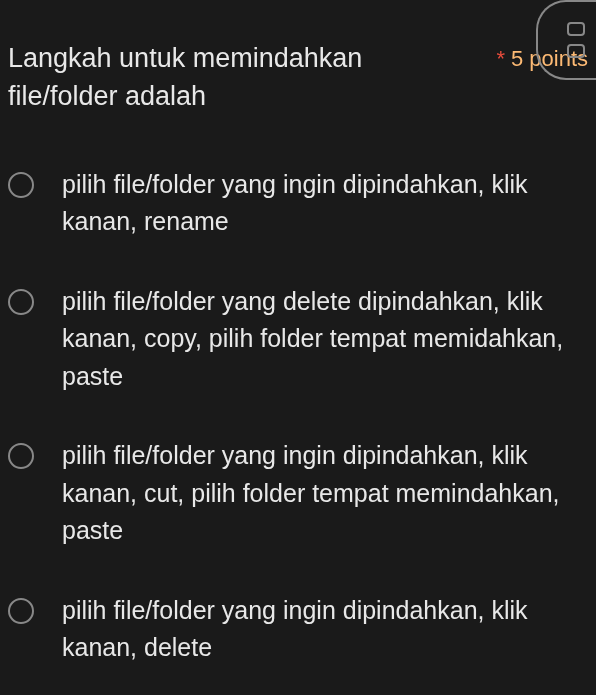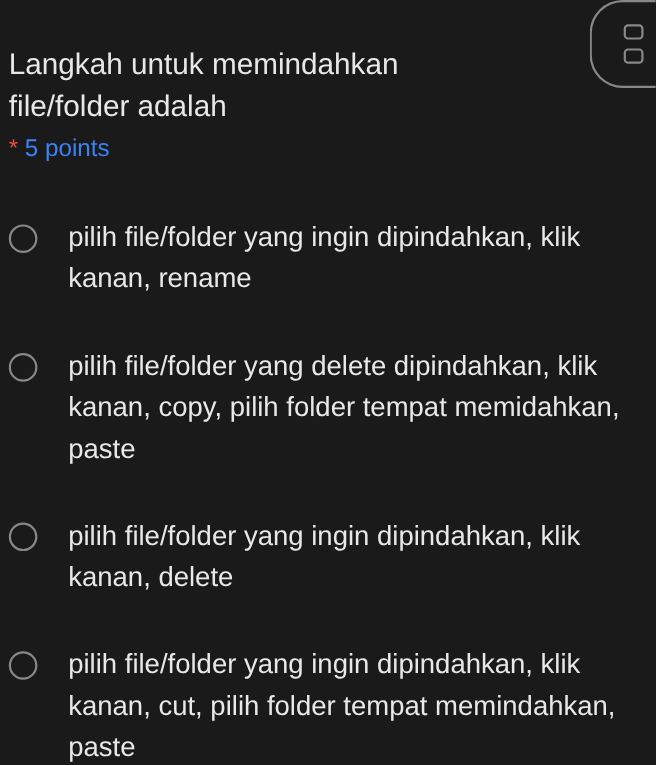--- a/index.html
+++ b/index.html
@@ -15,41 +15,40 @@
       height: 695px;
       padding: 0;
       position: relative;
       overflow: hidden;
     }
     .header {
       display: flex;
       justify-content: space-between;
       align-items: flex-start;
       padding: 40px 8px 0 8px;
-      flex-direction: column;
     }
     .question-title {
       font-size: 27px;
       line-height: 1.4;
       color: #e8e8e8;
       max-width: 400px;
       font-weight: 400;
     }
     .points-wrapper {
       display: flex;
       align-items: flex-start;
       gap: 6px;
       padding-top: 6px;
     }
     .asterisk {
       color: #e74c3c;
       font-size: 22px;
     }
     .points-text {
-      color: #3b82f6;
+      color: #fdba74;
       font-size: 22px;
     }
     .options-container {
       padding: 50px 8px 0 8px;
     }
     .option {
       display: flex;
       align-items: flex-start;
       gap: 28px;
       margin-bottom: 42px;
@@ -113,19 +112,19 @@
   <div class="option">
     <div class="radio-outer"></div>
     <div class="option-text">pilih file/folder yang ingin dipindahkan, klik kanan, rename</div>
   </div>
   <div class="option">
     <div class="radio-outer"></div>
     <div class="option-text">pilih file/folder yang delete dipindahkan, klik kanan, copy, pilih folder tempat memidahkan, paste</div>
   </div>
   <div class="option">
     <div class="radio-outer"></div>
-    <div class="option-text">pilih file/folder yang ingin dipindahkan, klik kanan, delete</div>
+    <div class="option-text">pilih file/folder yang ingin dipindahkan, klik kanan, cut, pilih folder tempat memindahkan, paste</div>
   </div>
   <div class="option">
     <div class="radio-outer"></div>
-    <div class="option-text">pilih file/folder yang ingin dipindahkan, klik kanan, cut, pilih folder tempat memindahkan, paste</div>
+    <div class="option-text">pilih file/folder yang ingin dipindahkan, klik kanan, delete</div>
   </div>
 </div>
 
 </body></html>

